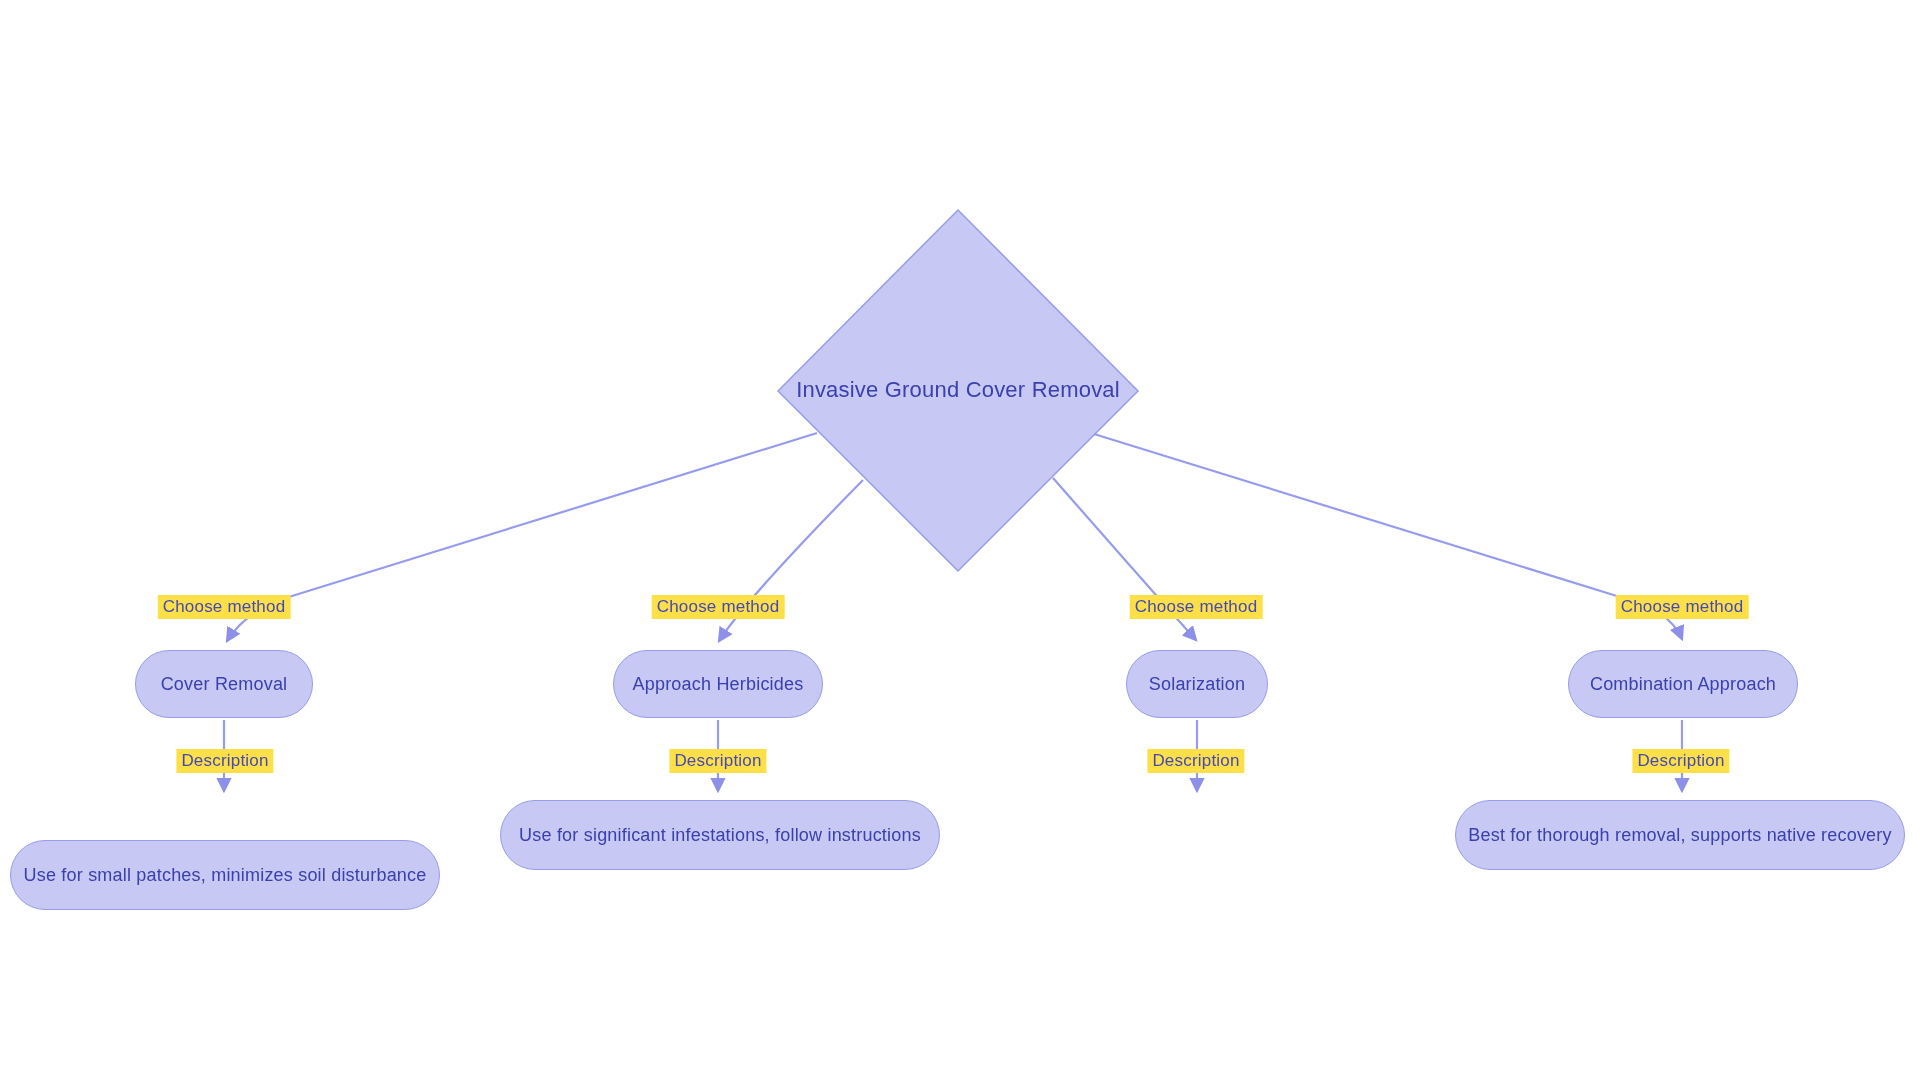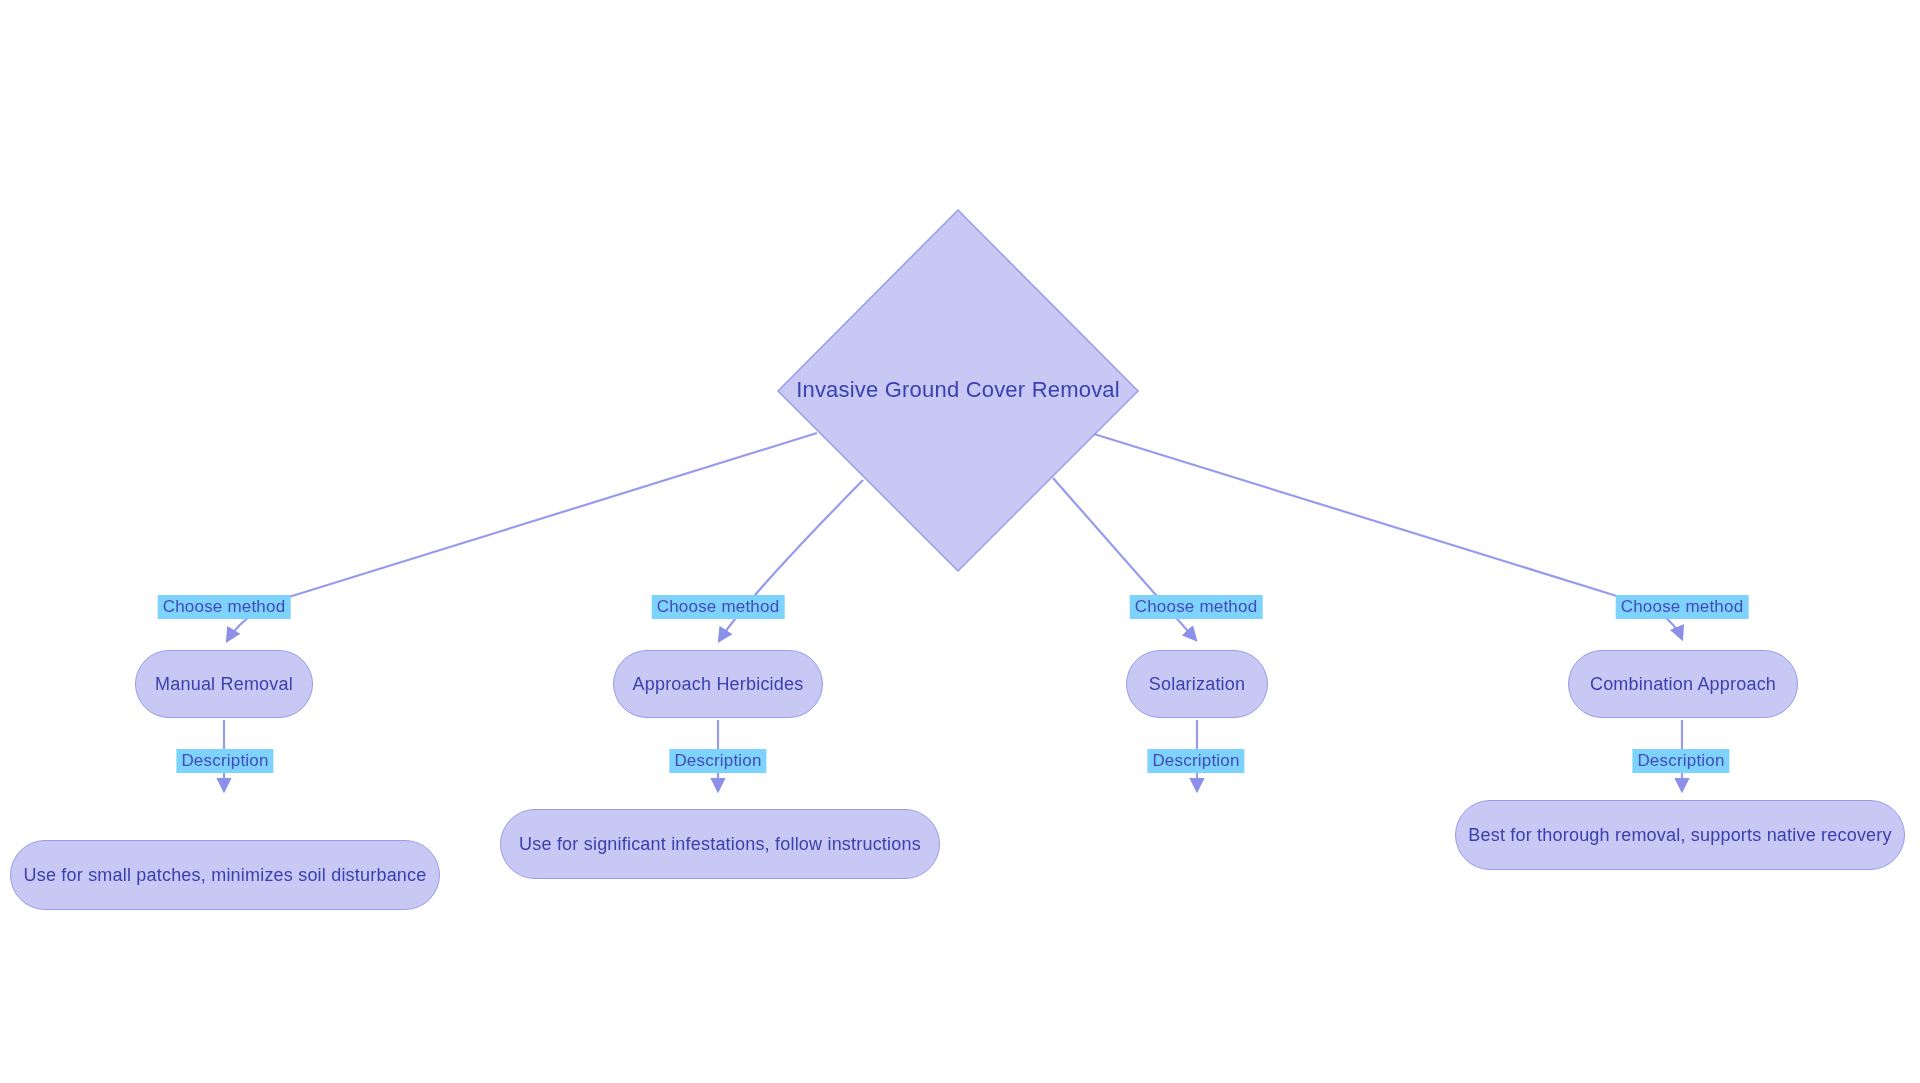--- a/index.html
+++ b/index.html
@@ -32,39 +32,39 @@
   }
   .method-node { top: 650px; height: 68px; border-radius: 34px; }
   .desc-node   { top: 800px; height: 70px; border-radius: 35px; }
 
   
   .m1 { left: 135px;  width: 178px; }
   .m2 { left: 613px;  width: 210px; }
   .m3 { left: 1126px; width: 142px; text-align: right; }
   .m4 { left: 1568px; width: 230px; }
   .d1 { left: 10px;   width: 430px; margin-top: 40px; }
-  .d2 { left: 500px;  width: 440px; margin-top: 9px; }
+  .d2 { left: 500px;  width: 440px; }
   .d3 { left: 1000px; width: 395px; }
   .d4 { left: 1455px; width: 450px; }
 
   .diamond-label {
     position: absolute;
     left: 788px; top: 370px;
     width: 340px; height: 40px;
     display: flex; align-items: center; justify-content: center;
     color: #3a40ad;
     font-size: 22px;
     letter-spacing: 0.2px;
     text-align: center;
     white-space: nowrap;
   }
   .edge-label {
     position: absolute;
     transform: translate(-50%, -50%);
-    background: #7dd3fc;
+    background: #fde047;
     padding: 2px 5px;
     color: #4449b8;
     font-size: 17px;
     letter-spacing: 0.2px;
     white-space: nowrap;
   }
   .choose-y { top: 607px; }
   .desc-y   { top: 761px; }
   .lx1 { left: 224px; }
   .lx2 { left: 718px; }
@@ -100,21 +100,21 @@
     <path d="M 1682 720 L 1682 791" fill="none" stroke="#979bed" stroke-width="2.2" marker-end="url(#arrow)"></path>
   </svg>
 
   <div class="diamond-label">Invasive Ground Cover Removal</div>
 
   <div class="edge-label choose-y lx1">Choose method</div>
   <div class="edge-label choose-y lx2">Choose method</div>
   <div class="edge-label choose-y lx3">Choose method</div>
   <div class="edge-label choose-y lx4">Choose method</div>
 
-  <div class="node method-node m1">Manual Removal</div>
+  <div class="node method-node m1">Cover Removal</div>
   <div class="node method-node m2">Approach Herbicides</div>
   <div class="node method-node m3">Solarization</div>
   <div class="node method-node m4">Combination Approach</div>
 
   <div class="edge-label desc-y dlx1">Description</div>
   <div class="edge-label desc-y dlx2">Description</div>
   <div class="edge-label desc-y dlx3">Description</div>
   <div class="edge-label desc-y dlx4">Description</div>
 
   <div class="node desc-node d1">Use for small patches, minimizes soil disturbance</div>

